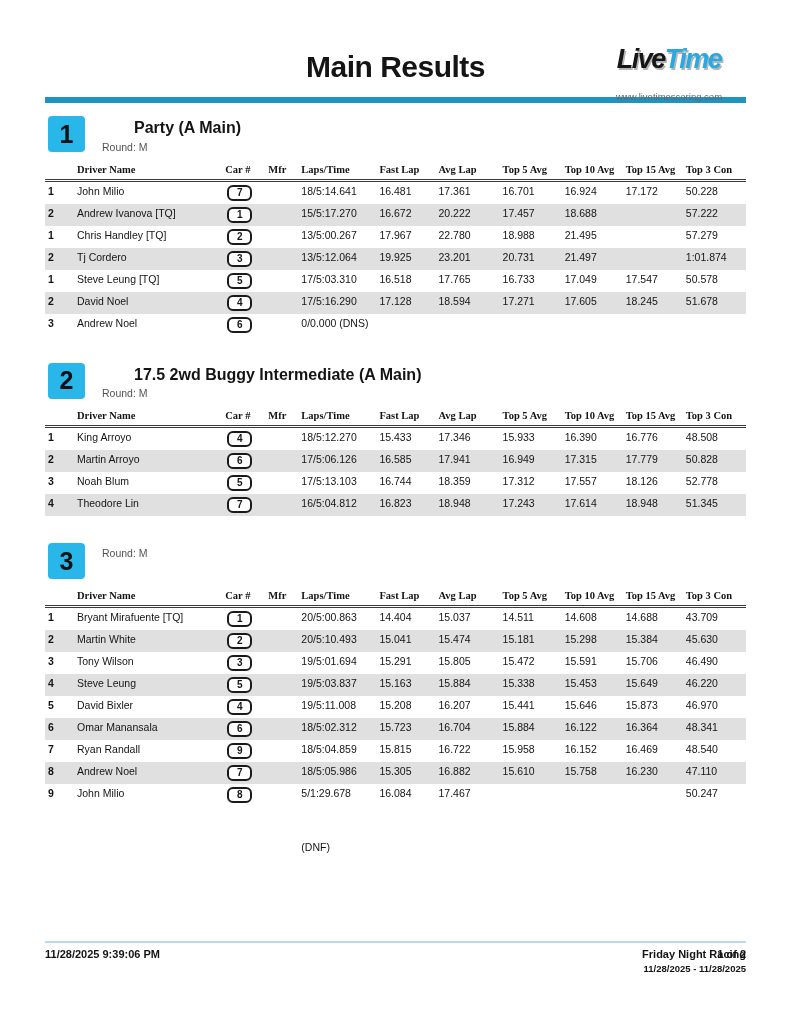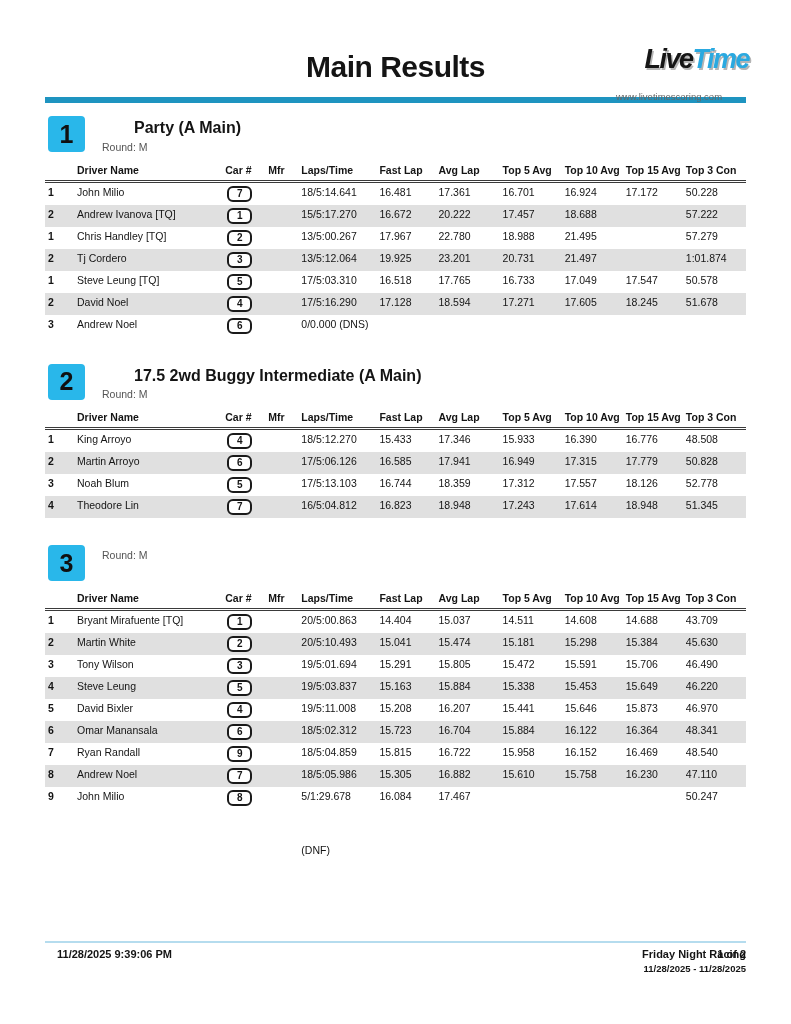--- a/index.html
+++ b/index.html
@@ -11,56 +11,56 @@
   }
   .content{margin:0 45px;width:701px;}
   
   .title{
     text-align:center;font-size:30px;font-weight:bold;margin:0;padding-top:50px;
     letter-spacing:-0.5px;
   }
   .logo{position:absolute;top:44px;right:42px;text-align:center;width:160px;}
   .logo-text{
     font-style:italic;font-weight:bold;font-size:27px;letter-spacing:-1.5px;
-    text-shadow:1.5px 1.5px 0 #b5b5b5;white-space:nowrap;text-align:right;
+    text-shadow:1.5px 1.5px 0 #b5b5b5;white-space:nowrap;
   }
   .logo-live{color:#161616;}
   .logo-time{color:var(--logo-blue);}
   .logo-url{font-size:9.5px;color:#666;margin-top:16px;}
   .rule{height:6px;background:var(--accent);margin-top:13px;}
   
   .section{margin-top:27px;}
   .section.first{margin-top:13px;}
   .sec-head{display:flex;gap:17px;align-items:flex-start;margin-left:3px;}
   .sec-num{
     width:37px;height:36px;background:var(--section-badge);border-radius:4px;
     font-size:25px;font-weight:bold;display:flex;align-items:center;justify-content:center;
     color:#101010;flex:0 0 auto;
   }
   .sec-title{font-size:16px;font-weight:bold;line-height:1.1;padding-top:3px;margin-left:32px;}
   .sec-round{font-size:10.5px;color:#555;margin-top:4px;}
   
   table{border-collapse:collapse;table-layout:fixed;width:701px;margin-top:9px;font-size:10.5px;}
-  thead tr{border-bottom:3px double var(--header-rule);}
+  thead tr{border-bottom:3px double var(--header-rule);font-family:Liberation Serif, serif;}
   th{font-weight:bold;text-align:left;padding:2px 0 4px 0;font-size:10.5px;white-space:nowrap;}
   td{padding:3px 0;vertical-align:top;line-height:13px;white-space:nowrap;overflow:hidden;}
   tr.stripe{background:var(--stripe);}
   td.pos{font-weight:bold;padding-left:3px;}
   .badge{
     display:inline-block;border:2px solid #1a1a1a;border-radius:6px;background:#fff;
     padding:0 6px;min-width:9px;text-align:center;font-weight:bold;font-size:10px;
     line-height:12px;margin-left:2px;
   }
   .laps-note{line-height:15px;margin-top:40px;}
   
   footer{
     position:absolute;left:45px;top:941px;width:701px;
     border-top:2px solid var(--footer-rule);
   }
-  .f-left{position:absolute;left:12px;top:5px;font-weight:bold;font-size:11px;}
+  .f-left{position:absolute;left:0;top:5px;font-weight:bold;font-size:11px;}
   .f-center{position:absolute;left:0;width:100%;text-align:right;top:5px;}
   .f-event{font-weight:bold;font-size:11px;}
   .f-dates{font-weight:bold;font-size:9.5px;margin-top:3px;}
   .f-right{position:absolute;right:0;top:5px;font-weight:bold;font-size:11px;}
 </style>
 </head>
 <body style="--accent: #1e94c0; --section-badge: #29b7ea; --stripe: #e0e0e0; --footer-rule: #b5dcee; --logo-blue: #2aa9e0; --header-rule: #3a3a3a;">
 
 <div class="page">
 

